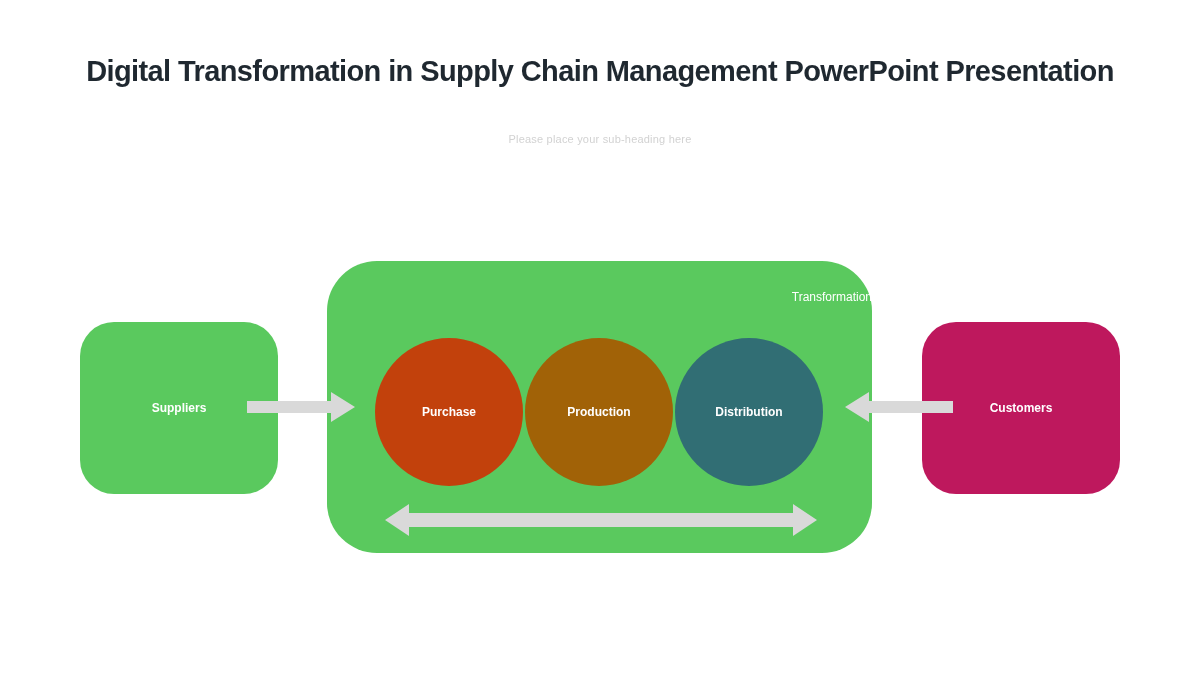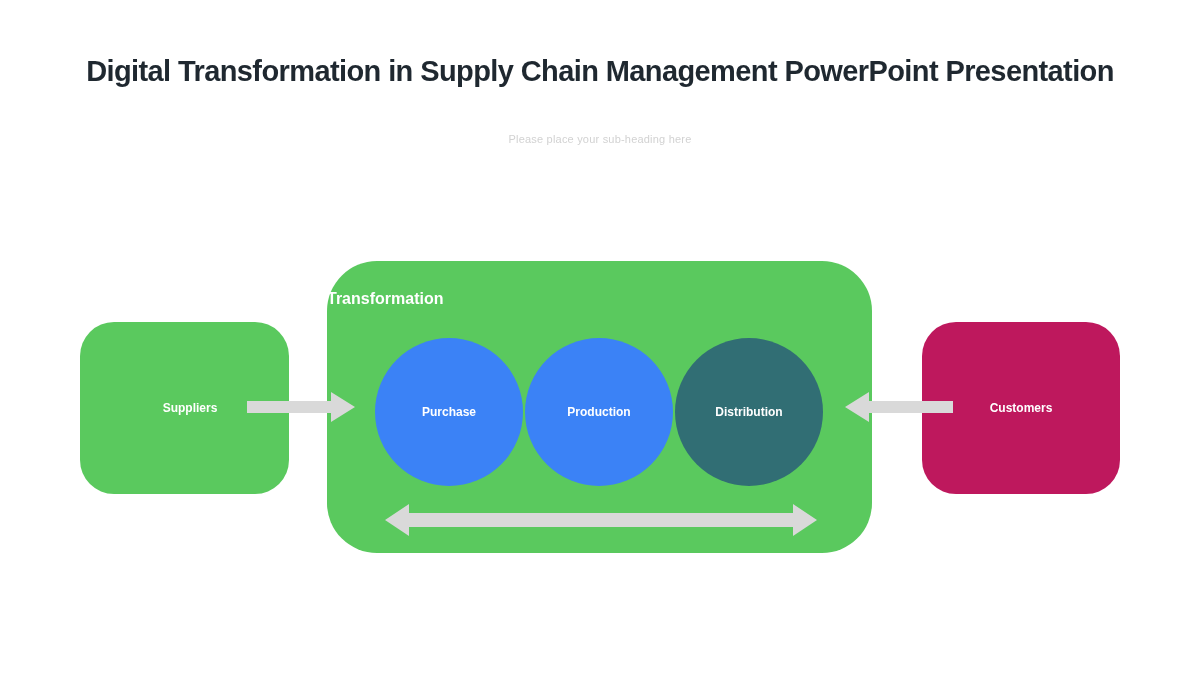--- a/index.html
+++ b/index.html
@@ -43,22 +43,22 @@
   }
   .suppliers-box { left: 80px; top: 322px; }
   .customers-box { left: 922px; top: 322px; }
   .center-box {
     position: absolute; left: 327px; top: 261px;
     width: 545px; height: 292px;
     border-radius: 50px;
   }
   .center-label {
     position: absolute; top: 29px; left: 0; width: 100%;
-    text-align: left;
-    color: #FFFFFF; font-weight: bold; font-size: 16px;
+    text-align: right;
+    color: #FFFFFF; font-weight: normal; font-size: 12px;
   }
   .circle {
     position: absolute; top: 77px;
     width: 148px; height: 148px;
     border-radius: 50%;
     display: flex; align-items: center; justify-content: center;
   }
   .circle span {
     color: #FFFFFF; font-weight: bold; font-size: 12px;
   }
@@ -72,33 +72,33 @@
 </style>
 </head>
 <body>
 
 <div class="slide">
 
   <div class="title">Digital Transformation in Supply Chain Management PowerPoint Presentation</div>
 
   <div class="subtitle">Please place your sub-heading here</div>
 
-  <div class="side-box suppliers-box" style="background-color: rgb(90, 201, 94); padding-left: 11px;">
+  <div class="side-box suppliers-box" style="background-color: rgb(90, 201, 94);">
     <span>Suppliers</span>
   </div>
 
   <div class="center-box" style="background-color: rgb(90, 201, 94);">
 
     <div class="center-label">Transformation</div>
 
-    <div class="circle circle-purchase" style="background-color: #3b82f6; text-align: center;">
+    <div class="circle circle-purchase" style="background-color: #c2410c; text-align: center;">
       <span>Purchase</span>
     </div>
 
-    <div class="circle circle-production" style="background-color: #3b82f6;">
+    <div class="circle circle-production" style="background-color: #a16207;">
       <span>Production</span>
     </div>
 
     <div class="circle circle-distribution" style="background-color: rgb(49, 110, 116); justify-content: center;">
       <span>Distribution</span>
     </div>
 
     <svg class="arrow-svg arrow-double" width="432" height="32">
       <polygon points="0,16 24,0 24,9 408,9 408,0 432,16 408,32 408,23 24,23 24,32" style="fill: rgb(217, 217, 217);"></polygon>
     </svg>

